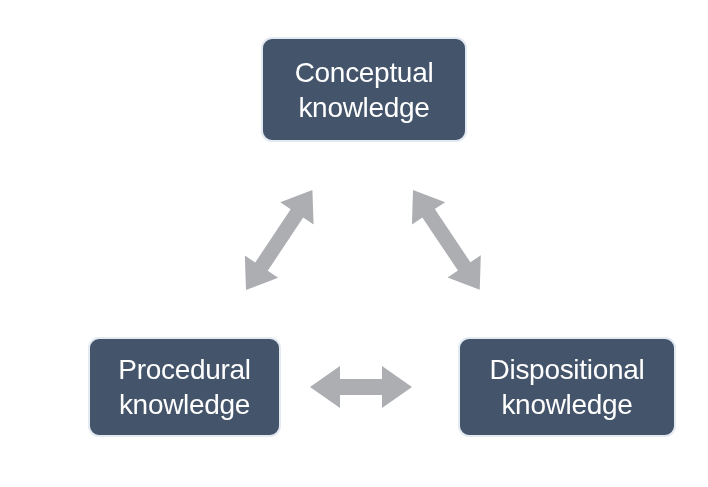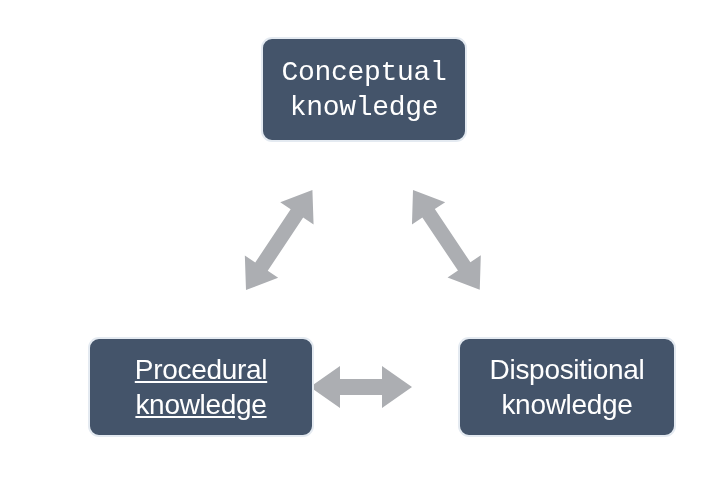--- a/index.html
+++ b/index.html
@@ -36,28 +36,26 @@
     font-size: 28px;
     line-height: 1.25;
     letter-spacing: -0.3px;
     padding: 0 8px;
   }
   .node-conceptual {
     left: 261px;
     top: 37px;
     width: 206px;
     height: 105px;
-    font-family: Liberation Mono, monospace;
   }
   .node-procedural {
     left: 88px;
     top: 337px;
-    width: 226px;
+    width: 193px;
     height: 100px;
-    text-decoration: underline;
   }
   .node-dispositional {
     left: 430px;
     top: 337px;
     width: 218px;
     height: 100px;
     margin-left: 28px;
   }
 </style>
 </head>

